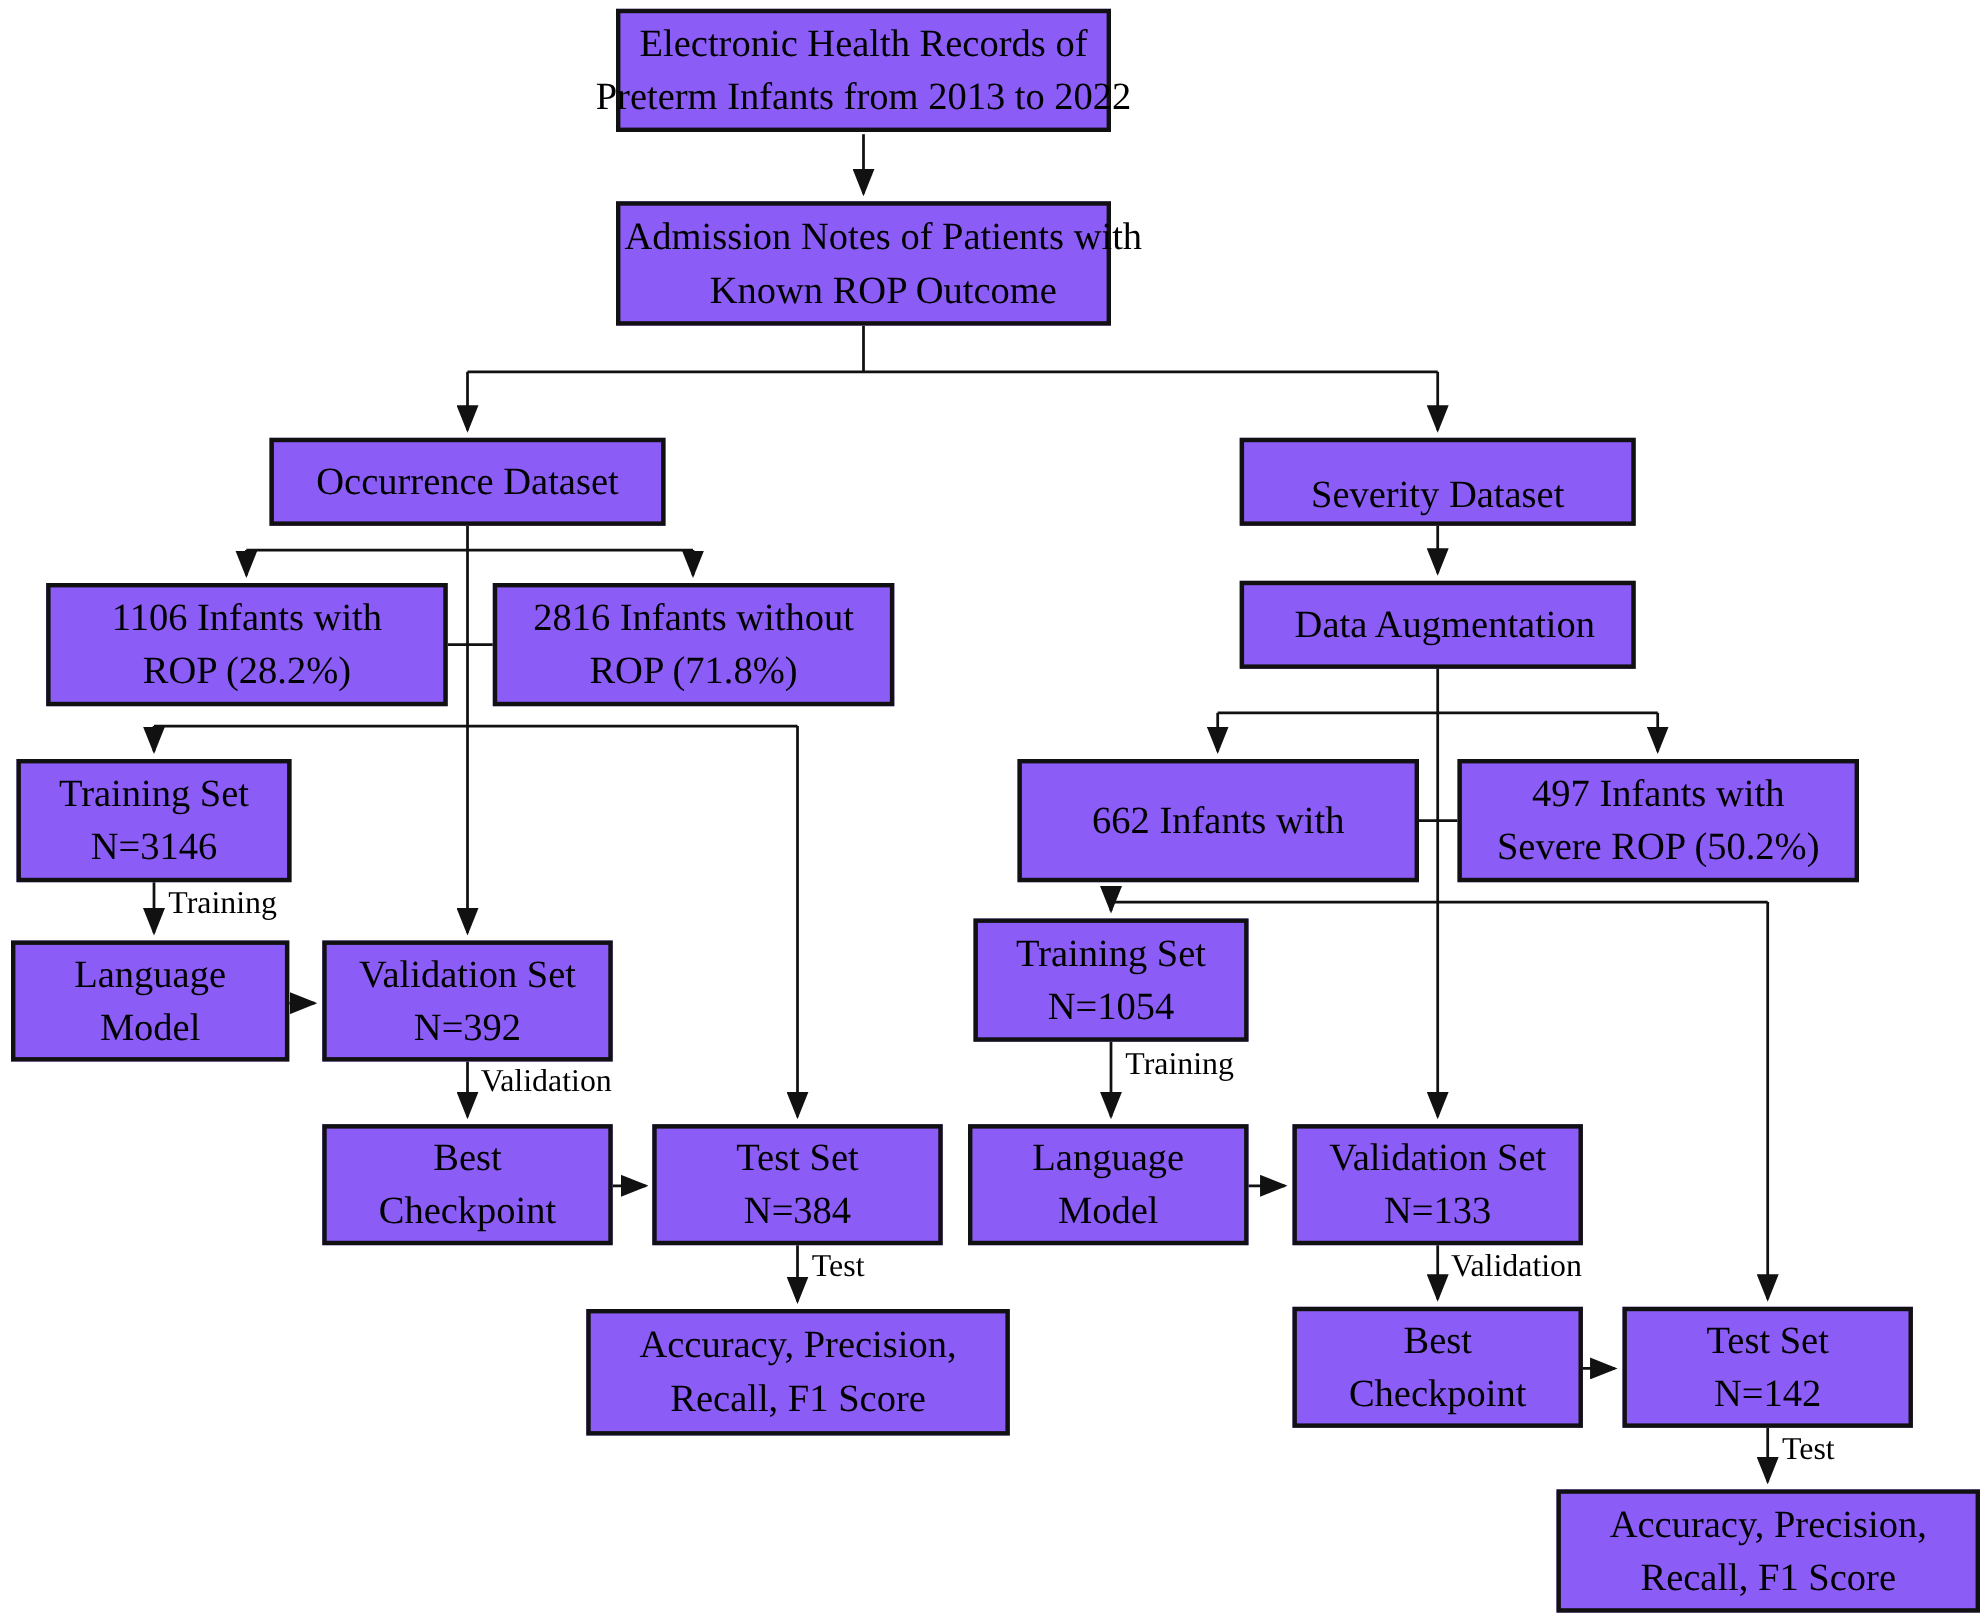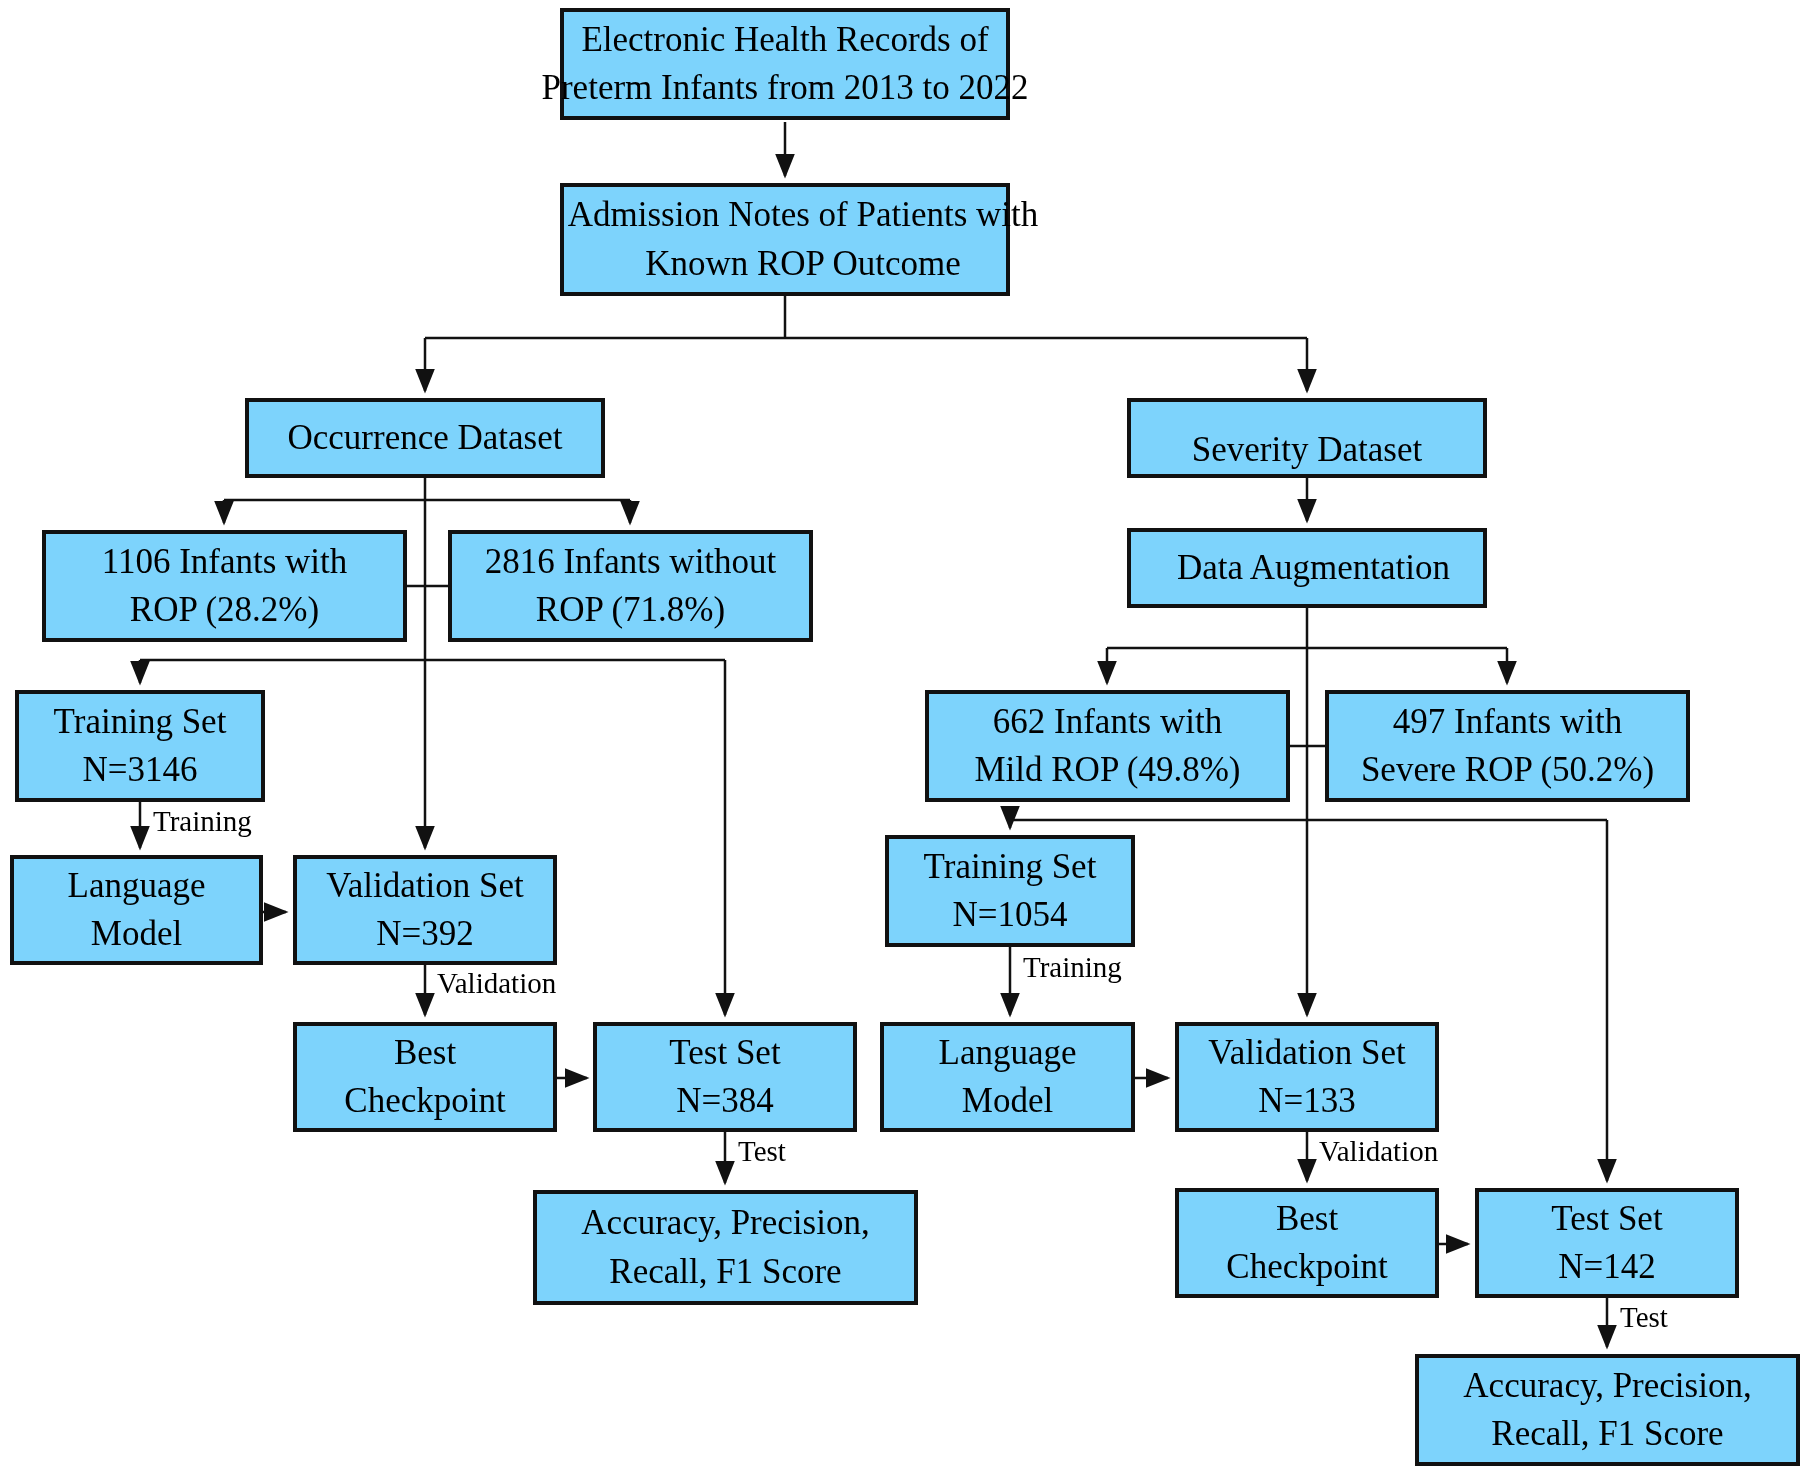--- a/index.html
+++ b/index.html
@@ -19,21 +19,21 @@
   #connectors {
     position: absolute;
     left: 0; top: 0;
     width: 1800px;
     height: 1472px;
   }
   .box {
     position: absolute;
     box-sizing: border-box;
     border: 4px solid #111111;
-    background: #7dd3fc;
+    background: #8b5cf6;
     display: flex;
     flex-direction: column;
     align-items: center;
     justify-content: center;
     text-align: center;
     font-size: 35px;
     line-height: 1.38;
     white-space: nowrap;
   }
   .bl { display: block; }
@@ -141,21 +141,20 @@
   </div>
 
   <div class="box" style="left:1127px;top:398px;width:360px;height:80px;justify-content:flex-end;">
     <span class="bl">Severity Dataset</span>
   </div>
   <div class="box" style="left:1127px;top:528px;width:360px;height:80px;padding-left:13px;">
     <span class="bl">Data Augmentation</span>
   </div>
   <div class="box" style="left:925px;top:690px;width:365px;height:112px;">
     <span class="bl">662 Infants with</span>
-    <span class="bl">Mild ROP (49.8%)</span>
   </div>
   <div class="box" style="left:1325px;top:690px;width:365px;height:112px;">
     <span class="bl">497 Infants with</span>
     <span class="bl">Severe ROP (50.2%)</span>
   </div>
   <div class="box" style="left:885px;top:835px;width:250px;height:112px;">
     <span class="bl">Training Set</span>
     <span class="bl">N=1054</span>
   </div>
   <div class="box" style="left:880px;top:1022px;width:255px;height:110px;">

